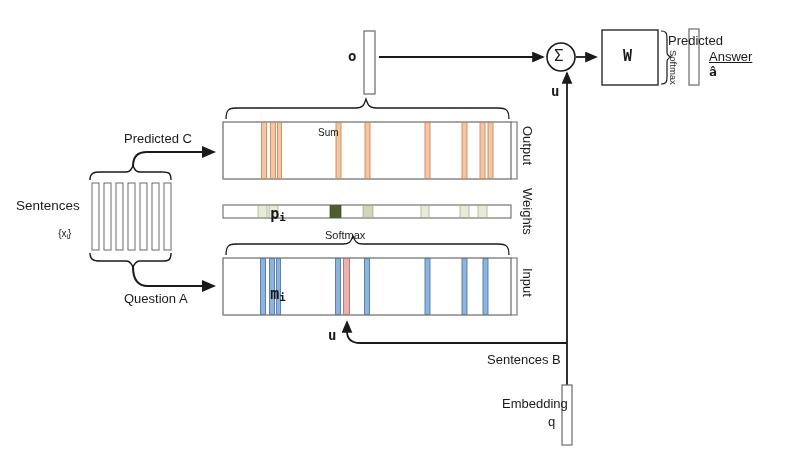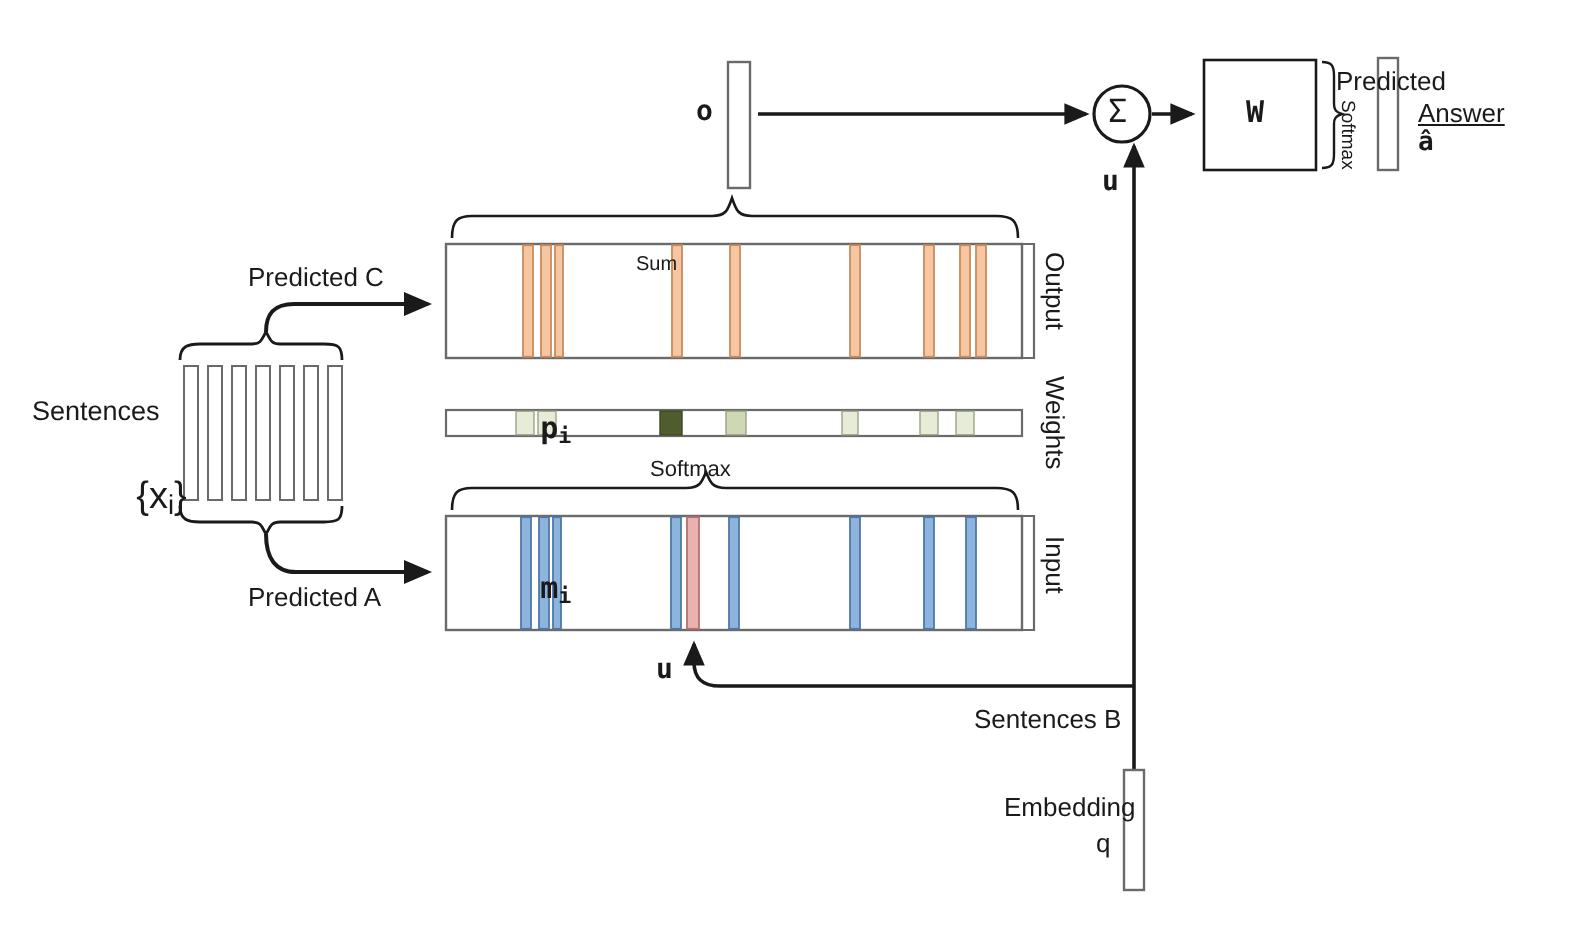--- a/index.html
+++ b/index.html
@@ -171,27 +171,27 @@
     </g>
 
     <g>
       <rect x="689" y="29" width="10" height="56" fill="#ffffff" stroke="#6a6a6a" stroke-width="1.2"></rect>
     </g>
 
   </svg>
 
   <div class="lbl lbl-sans" style="left:16px; top:198px; font-size:13.5px;">Sentences</div>
 
-  <div class="lbl lbl-sans" style="left:47px; top:216px; font-size:19px;">
+  <div class="lbl lbl-sans" style="left:47px; top:216px; font-size:10px;">
     <span>{x</span><span class="sub">i</span><span>}</span>
   </div>
 
   <div class="lbl lbl-sans" style="left:124px; top:131px; font-size:13px;">Predicted C</div>
 
-  <div class="lbl lbl-sans" style="left:124px; top:291px; font-size:13px;">Predicted A</div>
+  <div class="lbl lbl-sans" style="left:124px; top:291px; font-size:13px;">Question A</div>
 
   <div class="lbl lbl-sans" style="left:487px; top:352px; font-size:13px;">Sentences B</div>
 
   <div class="lbl lbl-sans" style="left:502px; top:396px; font-size:13px;">Embedding</div>
 
   <div class="lbl lbl-sans" style="left:548px; top:414px; font-size:13px;">q</div>
 
   <div class="lbl lbl-sans" style="left:318px; top:93px; font-size:10px;margin-top:34px;">Sum</div>
 
   <div class="lbl lbl-sans" style="left:325px; top:229px; font-size:11px;">Softmax</div>

